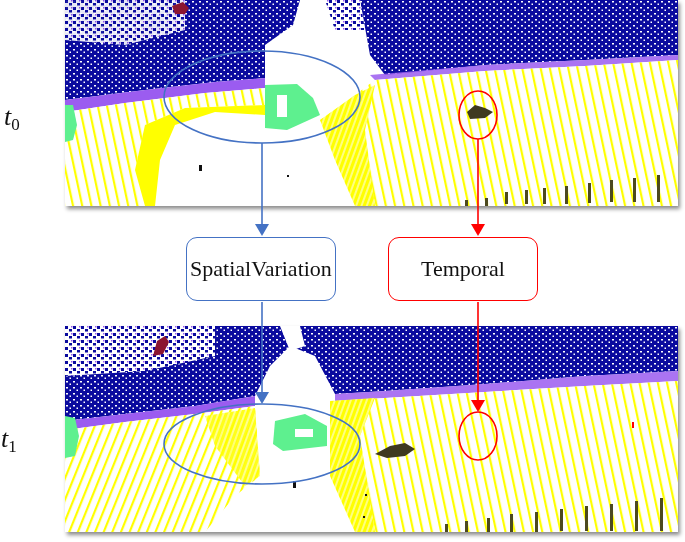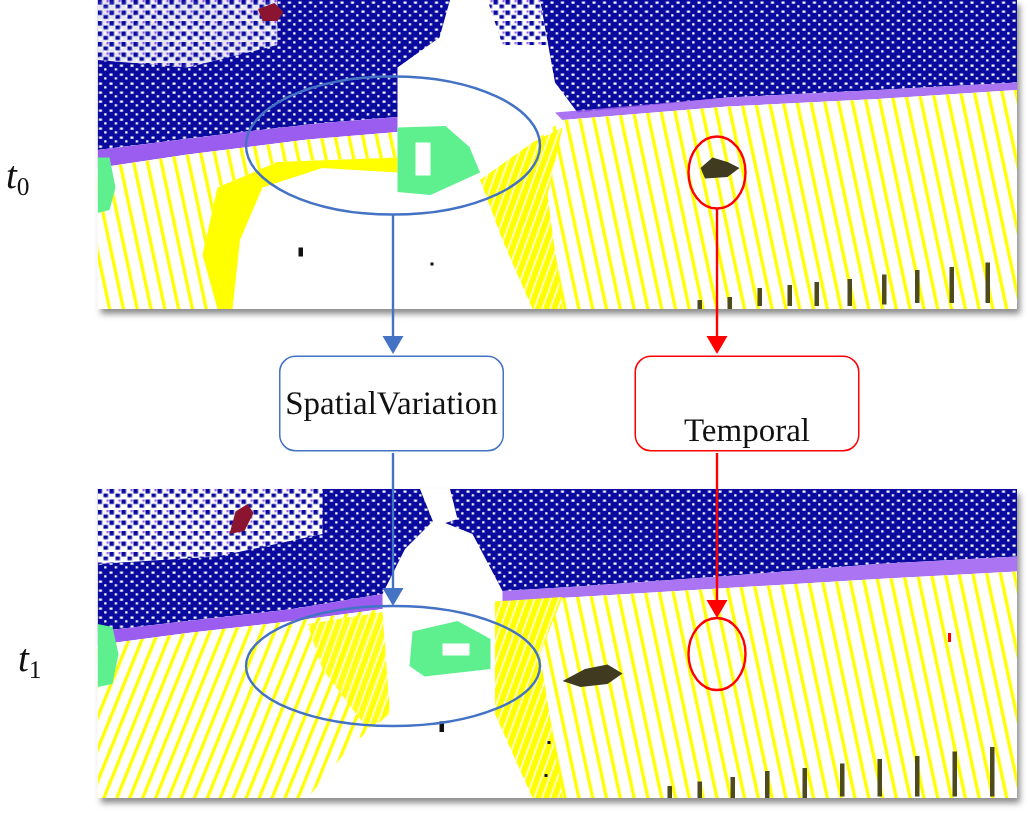--- a/index.html
+++ b/index.html
@@ -22,21 +22,21 @@
 
   .overlay { position: absolute; left: 0; top: 0; pointer-events: none; }
 </style>
 </head>
 <body>
 
 <div class="time-label" style="left:4px; top:104px;">
   <span>t</span><sub>0</sub>
 </div>
 
-<div class="time-label" style="left:12px; top:426px;">
+<div class="time-label" style="left:1px; top:426px;">
   <span>t</span><sub>1</sub>
 </div>
 
 <div class="frame" style="top:0px;">
   <svg width="613" height="206" viewBox="0 0 613 206">
     <defs>
       <pattern id="veg0" width="7" height="6" patternUnits="userSpaceOnUse">
         <rect width="7" height="6" fill="#0a0a9e"></rect>
         <rect x="1" y="1" width="2" height="1.5" fill="#fff"></rect>
         <rect x="4.5" y="3.5" width="1.5" height="1.5" fill="#fff"></rect>
@@ -168,21 +168,21 @@
         <rect x="595" y="172" width="3" height="33"></rect>
     </g>
   </svg>
 </div>
 
 <div class="box blue" style="left:186px; top:237px;">
   <span>Spatial</span>
   <span>Variation</span>
 </div>
 
-<div class="box red" style="left:423px; top:237px;align-items:flex-end;">
+<div class="box red" style="left:388px; top:237px;">
   <span>Temporal</span>
 </div>
 
 <svg class="overlay" width="685" height="542" viewBox="0 0 685 542">
 
   <ellipse cx="262" cy="97" rx="98" ry="46" fill="none" stroke="#4472c4" stroke-width="1.6"></ellipse>
 
   <ellipse cx="478" cy="115" rx="19" ry="24" fill="none" stroke="#ff0000" stroke-width="1.6"></ellipse>
 
   <ellipse cx="262" cy="444" rx="98" ry="40" fill="none" stroke="#4472c4" stroke-width="1.6"></ellipse>

